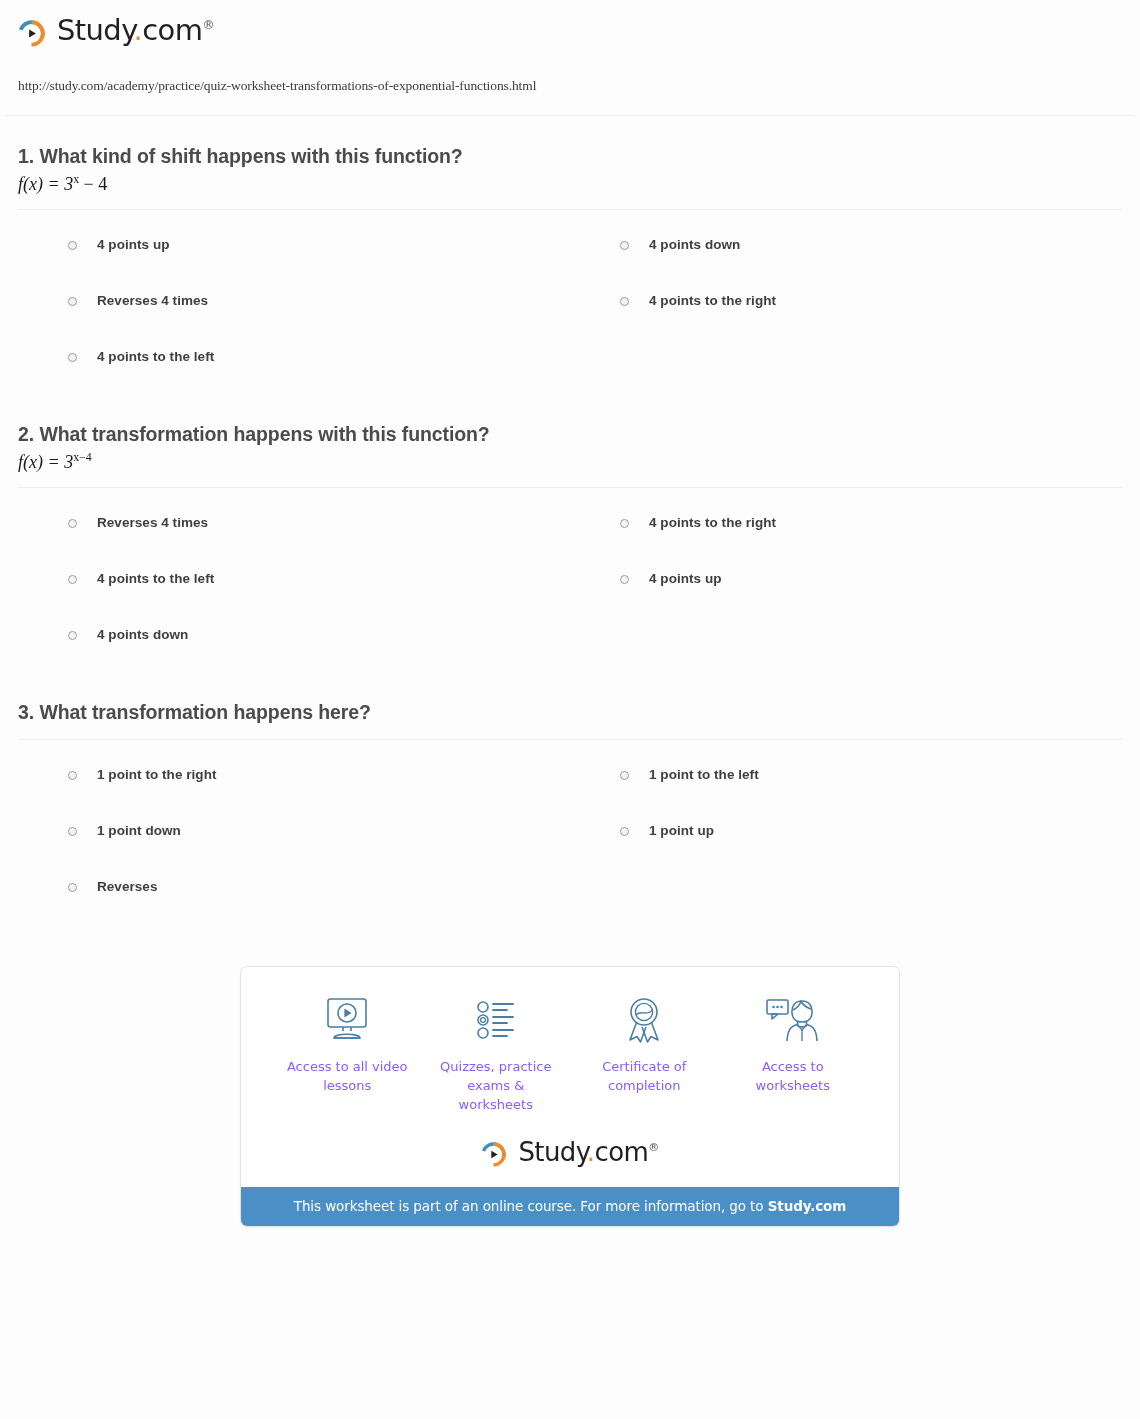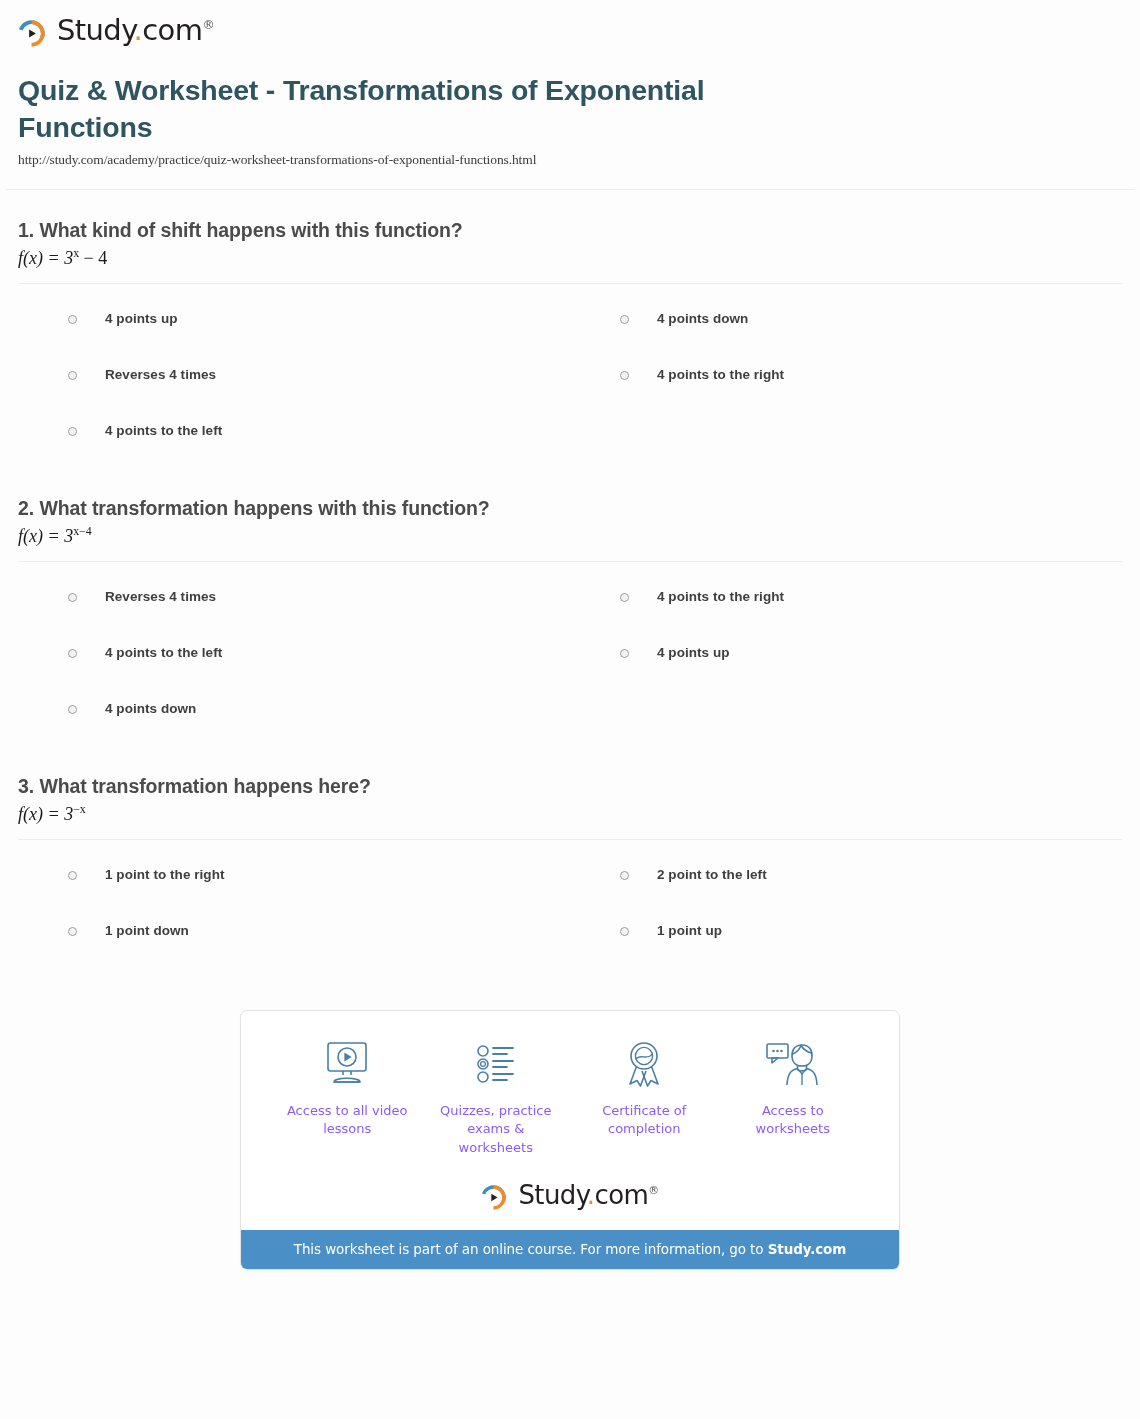--- a/index.html
+++ b/index.html
@@ -84,21 +84,21 @@
 
   .answers {
     display: flex;
     flex-wrap: wrap;
     padding: 16px 0 0 0;
   }
   .answer-option {
     width: 50%;
     display: flex;
     align-items: flex-start;
-    gap: 28px;
+    gap: 20px;
     padding: 11px 0 11px 50px;
     min-height: 56px;
   }
   .radio-dot {
     flex: 0 0 auto;
     width: 9px;
     height: 9px;
     border-radius: 50%;
     border: 1px solid #9a9a9a;
     background: #f2f2f0;
@@ -194,21 +194,20 @@
       <path d="M16 2.6 A13.4 13.4 0 0 0 16 29.4 A13.4 13.4 0 0 0 16 2.6" fill="none" stroke="#3c8fbd" stroke-width="4.4" stroke-dasharray="42 84" transform="rotate(110 16 16)"></path>
       <path d="M16 2.6 A13.4 13.4 0 0 1 16 29.4" fill="none" stroke="#ef8b28" stroke-width="4.4"></path>
       <circle cx="16" cy="16" r="9.2" fill="#ffffff"></circle>
       <path d="M13.2 11.2 L21.2 16 L13.2 20.8 Z" fill="#231f20"></path>
     </svg>
     <span class="brand-word"><span>Study</span><span class="dot">.</span><span>com</span><span class="brand-tm">®</span></span>
   </a>
 </div>
 
 <div class="page-head">
-  <h1 class="page-title">Quiz &amp; Worksheet - Transformations of Exponential Functions</h1>
   <div class="page-url">http://study.com/academy/practice/quiz-worksheet-transformations-of-exponential-functions.html</div>
 </div>
 <div class="head-rule"></div>
 
 <div class="quiz">
 
   <section class="question-block">
     <p class="q-prompt">1. What kind of shift happens with this function?</p>
     <p class="q-formula"><i>f(x) = 3</i><sup>x</sup><span> − 4</span></p>
     <div class="q-rule"></div>
@@ -259,38 +258,41 @@
       </label>
       <label class="answer-option">
         <span class="radio-dot"></span>
         <span class="answer-label">4 points down</span>
       </label>
     </div>
   </section>
 
   <section class="question-block">
     <p class="q-prompt">3. What transformation happens here?</p>
-    <p class="q-formula"><i>f(x) = 3</i><sup>−x</sup><span></span></p>
     <div class="q-rule"></div>
     <div class="answers">
       <label class="answer-option">
         <span class="radio-dot"></span>
         <span class="answer-label">1 point to the right</span>
       </label>
       <label class="answer-option">
         <span class="radio-dot"></span>
-        <span class="answer-label">2 point to the left</span>
+        <span class="answer-label">1 point to the left</span>
       </label>
       <label class="answer-option">
         <span class="radio-dot"></span>
         <span class="answer-label">1 point down</span>
       </label>
       <label class="answer-option">
         <span class="radio-dot"></span>
         <span class="answer-label">1 point up</span>
+      </label>
+      <label class="answer-option">
+        <span class="radio-dot"></span>
+        <span class="answer-label">Reverses</span>
       </label>
     </div>
   </section>
 
 </div>
 
 <div class="promo-wrap">
   <div class="promo-card">
 
     <div class="features">

